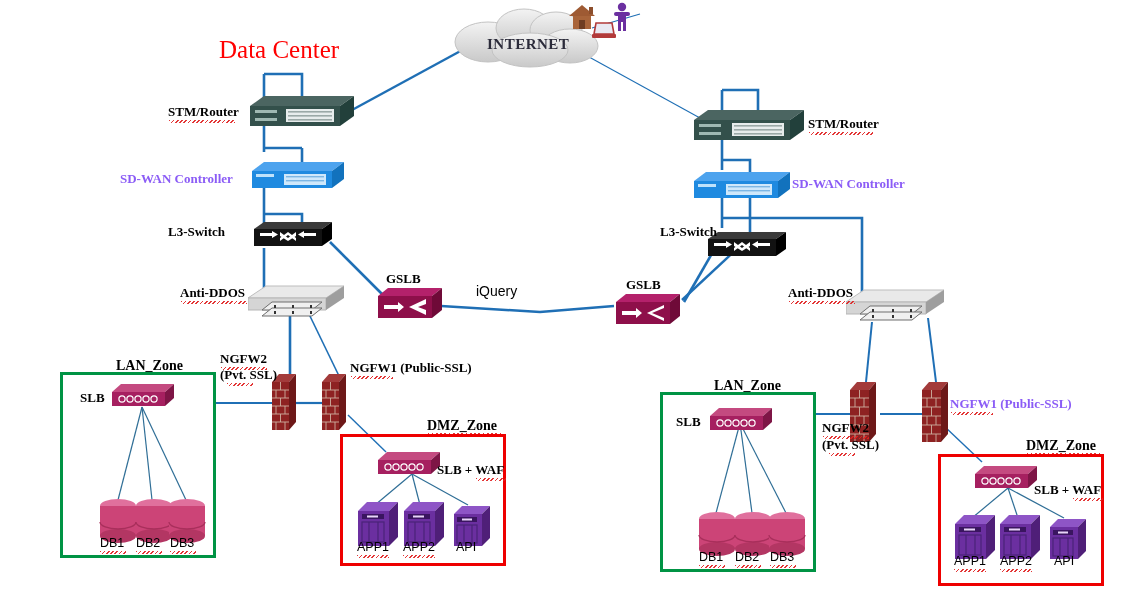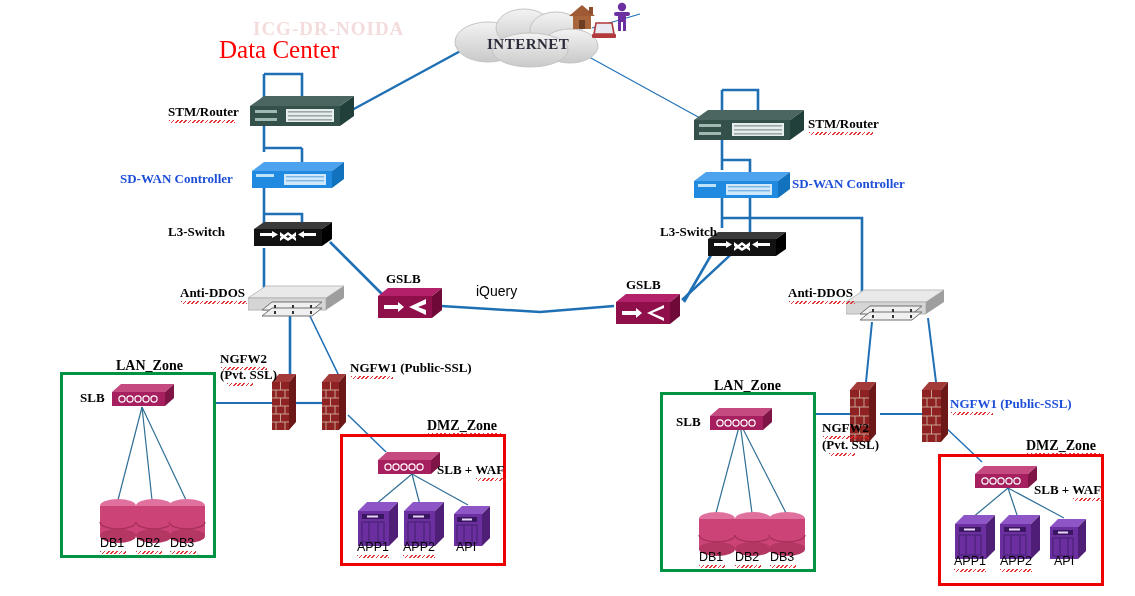--- a/index.html
+++ b/index.html
@@ -19,21 +19,21 @@
   .node { position: absolute; }
   .lbl {
     position: absolute;
     font-family: "Liberation Serif", serif;
     font-weight: bold;
     font-size: 13px;
     color: #000000;
     white-space: nowrap;
     line-height: 1.08;
   }
-  .lbl.purple { color: #1d4ed8; }
+  .lbl.purple { color: #8b5cf6; }
   .lbl.sans {
     font-family: "Liberation Sans", sans-serif;
     font-weight: normal;
   }
   .title {
     position: absolute;
     font-family: Liberation Serif, serif;
     font-size: 25px;
     white-space: nowrap;
     letter-spacing: 0px;
@@ -165,21 +165,20 @@
       <path d="M 740 423 L 786 513"></path>
     </g>
 
     <g stroke="#2f6e96" fill="none" stroke-width="1.2">
       <path d="M 1008 488 L 972 518"></path>
       <path d="M 1008 488 L 1018 518"></path>
       <path d="M 1008 488 L 1064 518"></path>
     </g>
   </svg>
 
-  <div class="watermark" style="left:253px; top:18px;">ICG-DR-NOIDA</div>
 
   <div class="title red" style="left:219px; top:36px;">Data Center</div>
 
   <div class="node" style="left:452px; top:6px;">
     <svg width="150" height="62" viewBox="0 0 150 62" xmlns="http://www.w3.org/2000/svg">
       <defs>
         <linearGradient id="cg" x1="0" y1="0" x2="0" y2="1">
           <stop offset="0" stop-color="#f3f3f3"></stop>
           <stop offset="1" stop-color="#c9c9c9"></stop>
         </linearGradient>

